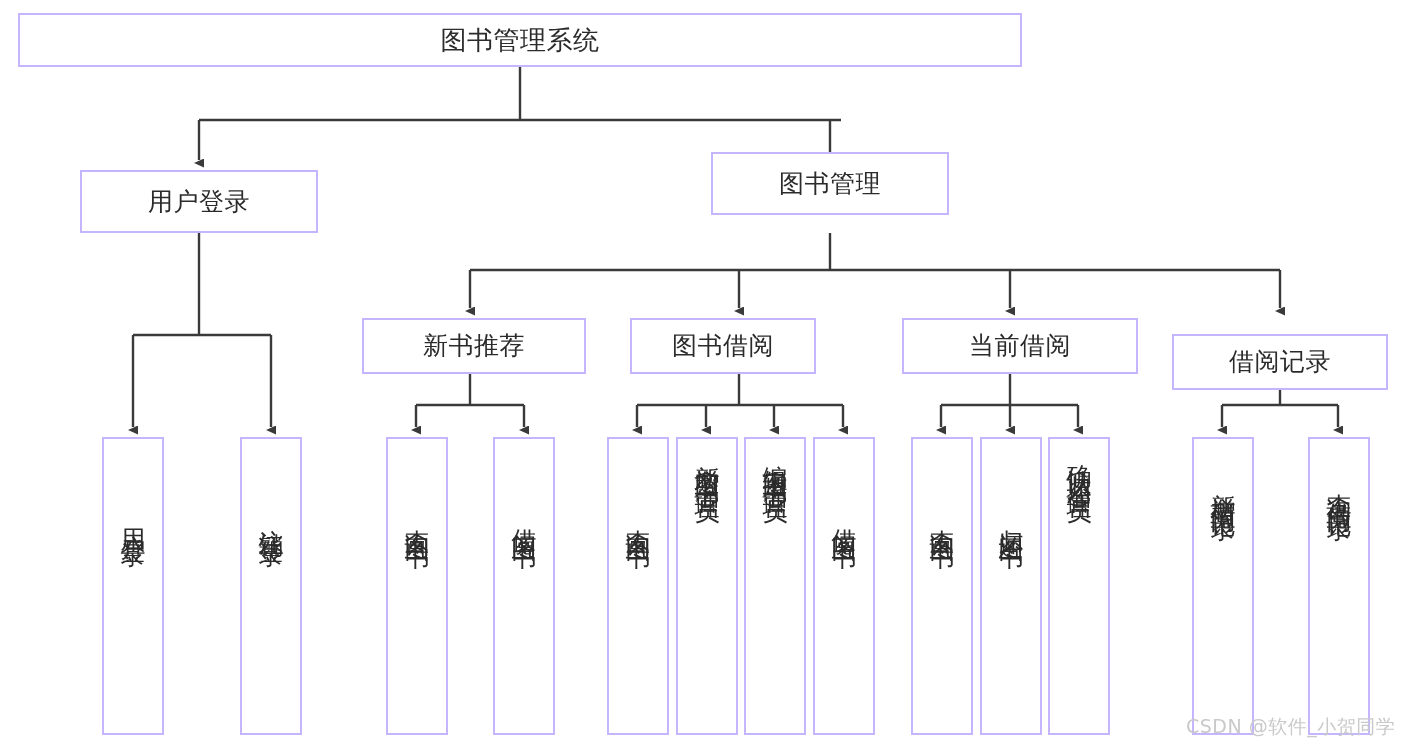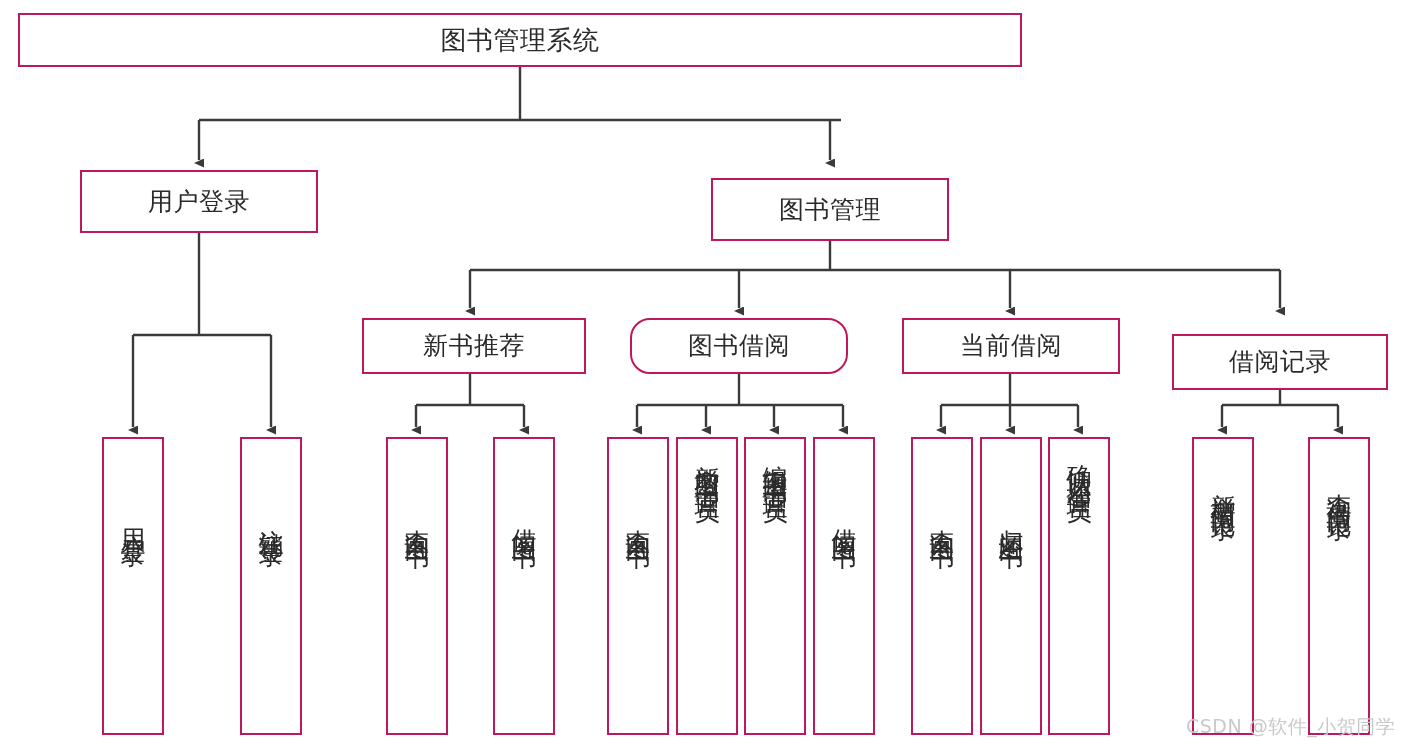--- a/index.html
+++ b/index.html
@@ -21,21 +21,21 @@
     position: absolute;
     left: 0;
     top: 0;
     width: 1405px;
     height: 747px;
     pointer-events: none;
   }
   .node {
     position: absolute;
     box-sizing: border-box;
-    border: 2px solid #be185d;
+    border: 2px solid #c4b5fd;
     background: #ffffff;
     display: flex;
     align-items: center;
     justify-content: center;
     color: #2b2b2b;
   }
   .node-label {
     display: block;
     text-align: center;
     line-height: 1.18;
@@ -129,31 +129,31 @@
     </g>
   </svg>
 
   <div class="node horiz root" style="left:18px; top:13px; width:1004px; height:54px;">
     <span class="node-label">图书管理系统</span>
   </div>
 
   <div class="node horiz" style="left:80px; top:170px; width:238px; height:63px;">
     <span class="node-label">用户登录</span>
   </div>
-  <div class="node horiz" style="left:711px; top:178px; width:238px; height:63px;">
+  <div class="node horiz" style="left:711px; top:152px; width:238px; height:63px;">
     <span class="node-label">图书管理</span>
   </div>
 
   <div class="node horiz" style="left:362px; top:318px; width:224px; height:56px;">
     <span class="node-label">新书推荐</span>
   </div>
-  <div class="node horiz" style="left:630px; top:318px; width:218px; height:56px;border-radius:20px;">
+  <div class="node horiz" style="left:630px; top:318px; width:186px; height:56px;">
     <span class="node-label">图书借阅</span>
   </div>
-  <div class="node horiz" style="left:902px; top:318px; width:218px; height:56px;">
+  <div class="node horiz" style="left:902px; top:318px; width:236px; height:56px;">
     <span class="node-label">当前借阅</span>
   </div>
   <div class="node horiz" style="left:1172px; top:318px; width:216px; height:56px;margin-top:16px;">
     <span class="node-label">借阅记录</span>
   </div>
 
   <div class="node vert" style="left:102px; top:437px; width:62px; height:298px; padding-top:70px;">
     <span class="node-label">用户登录</span>
   </div>
   <div class="node vert" style="left:240px; top:437px; width:62px; height:298px; padding-top:70px;">

